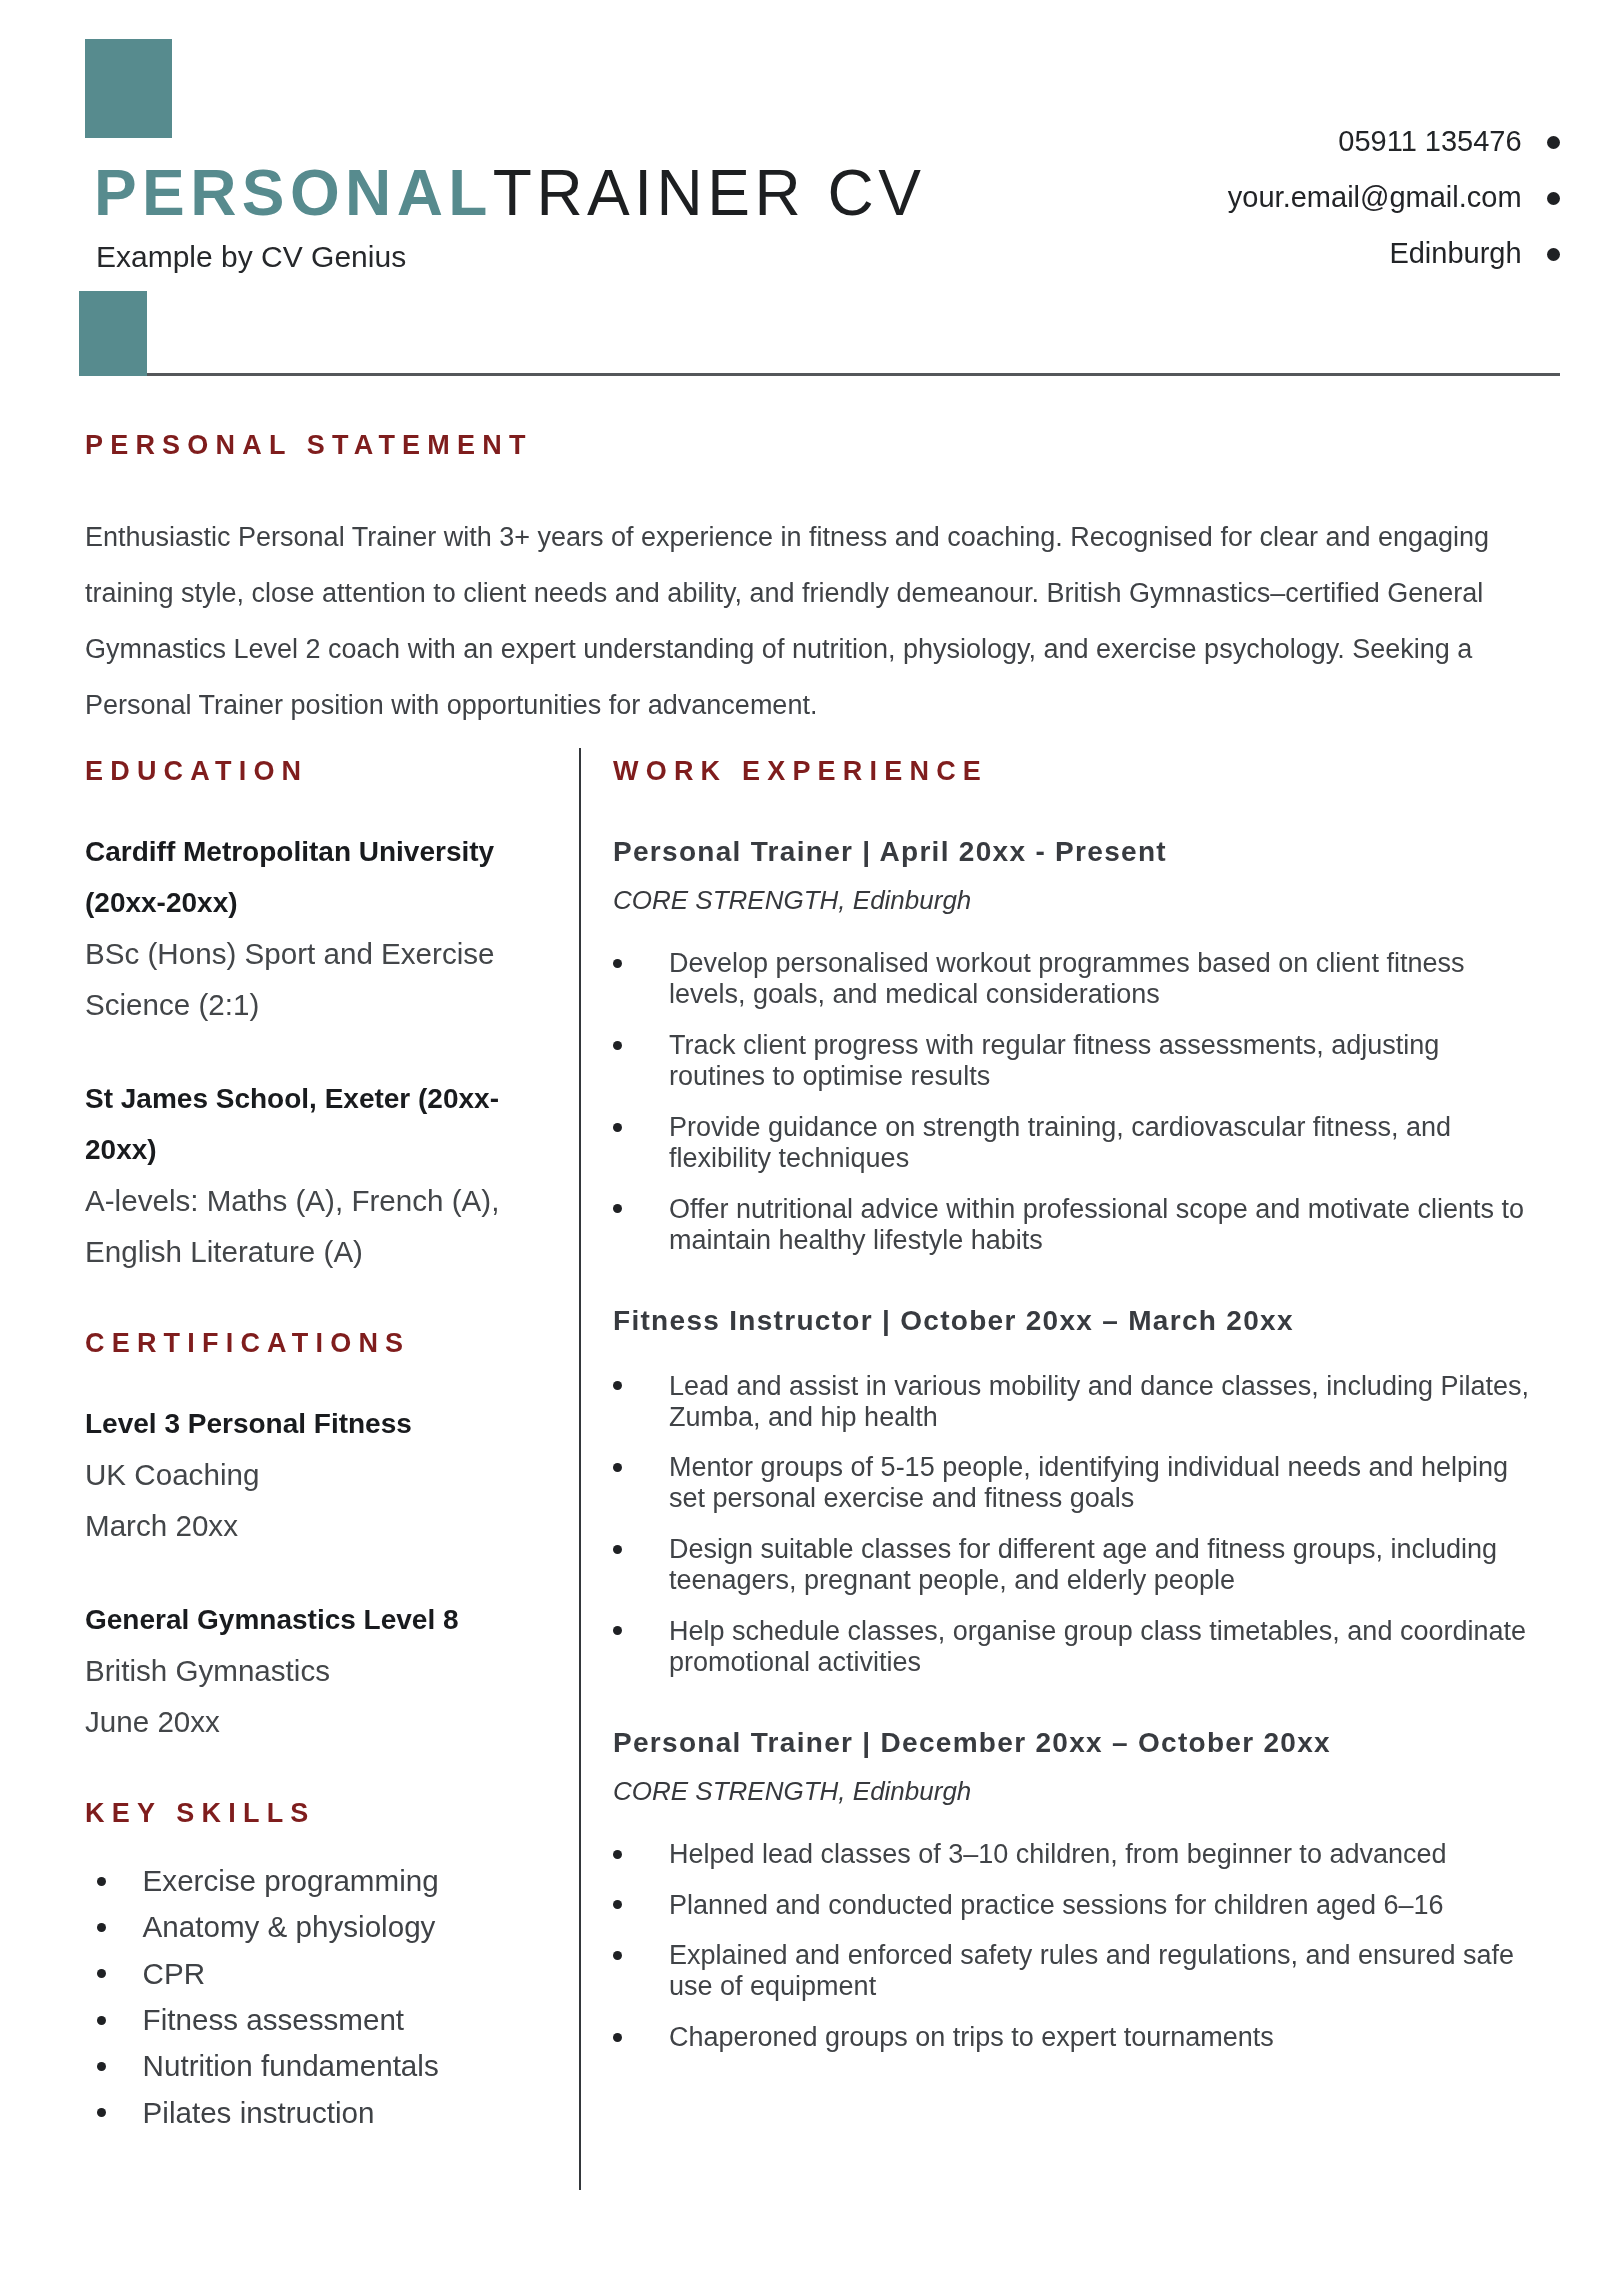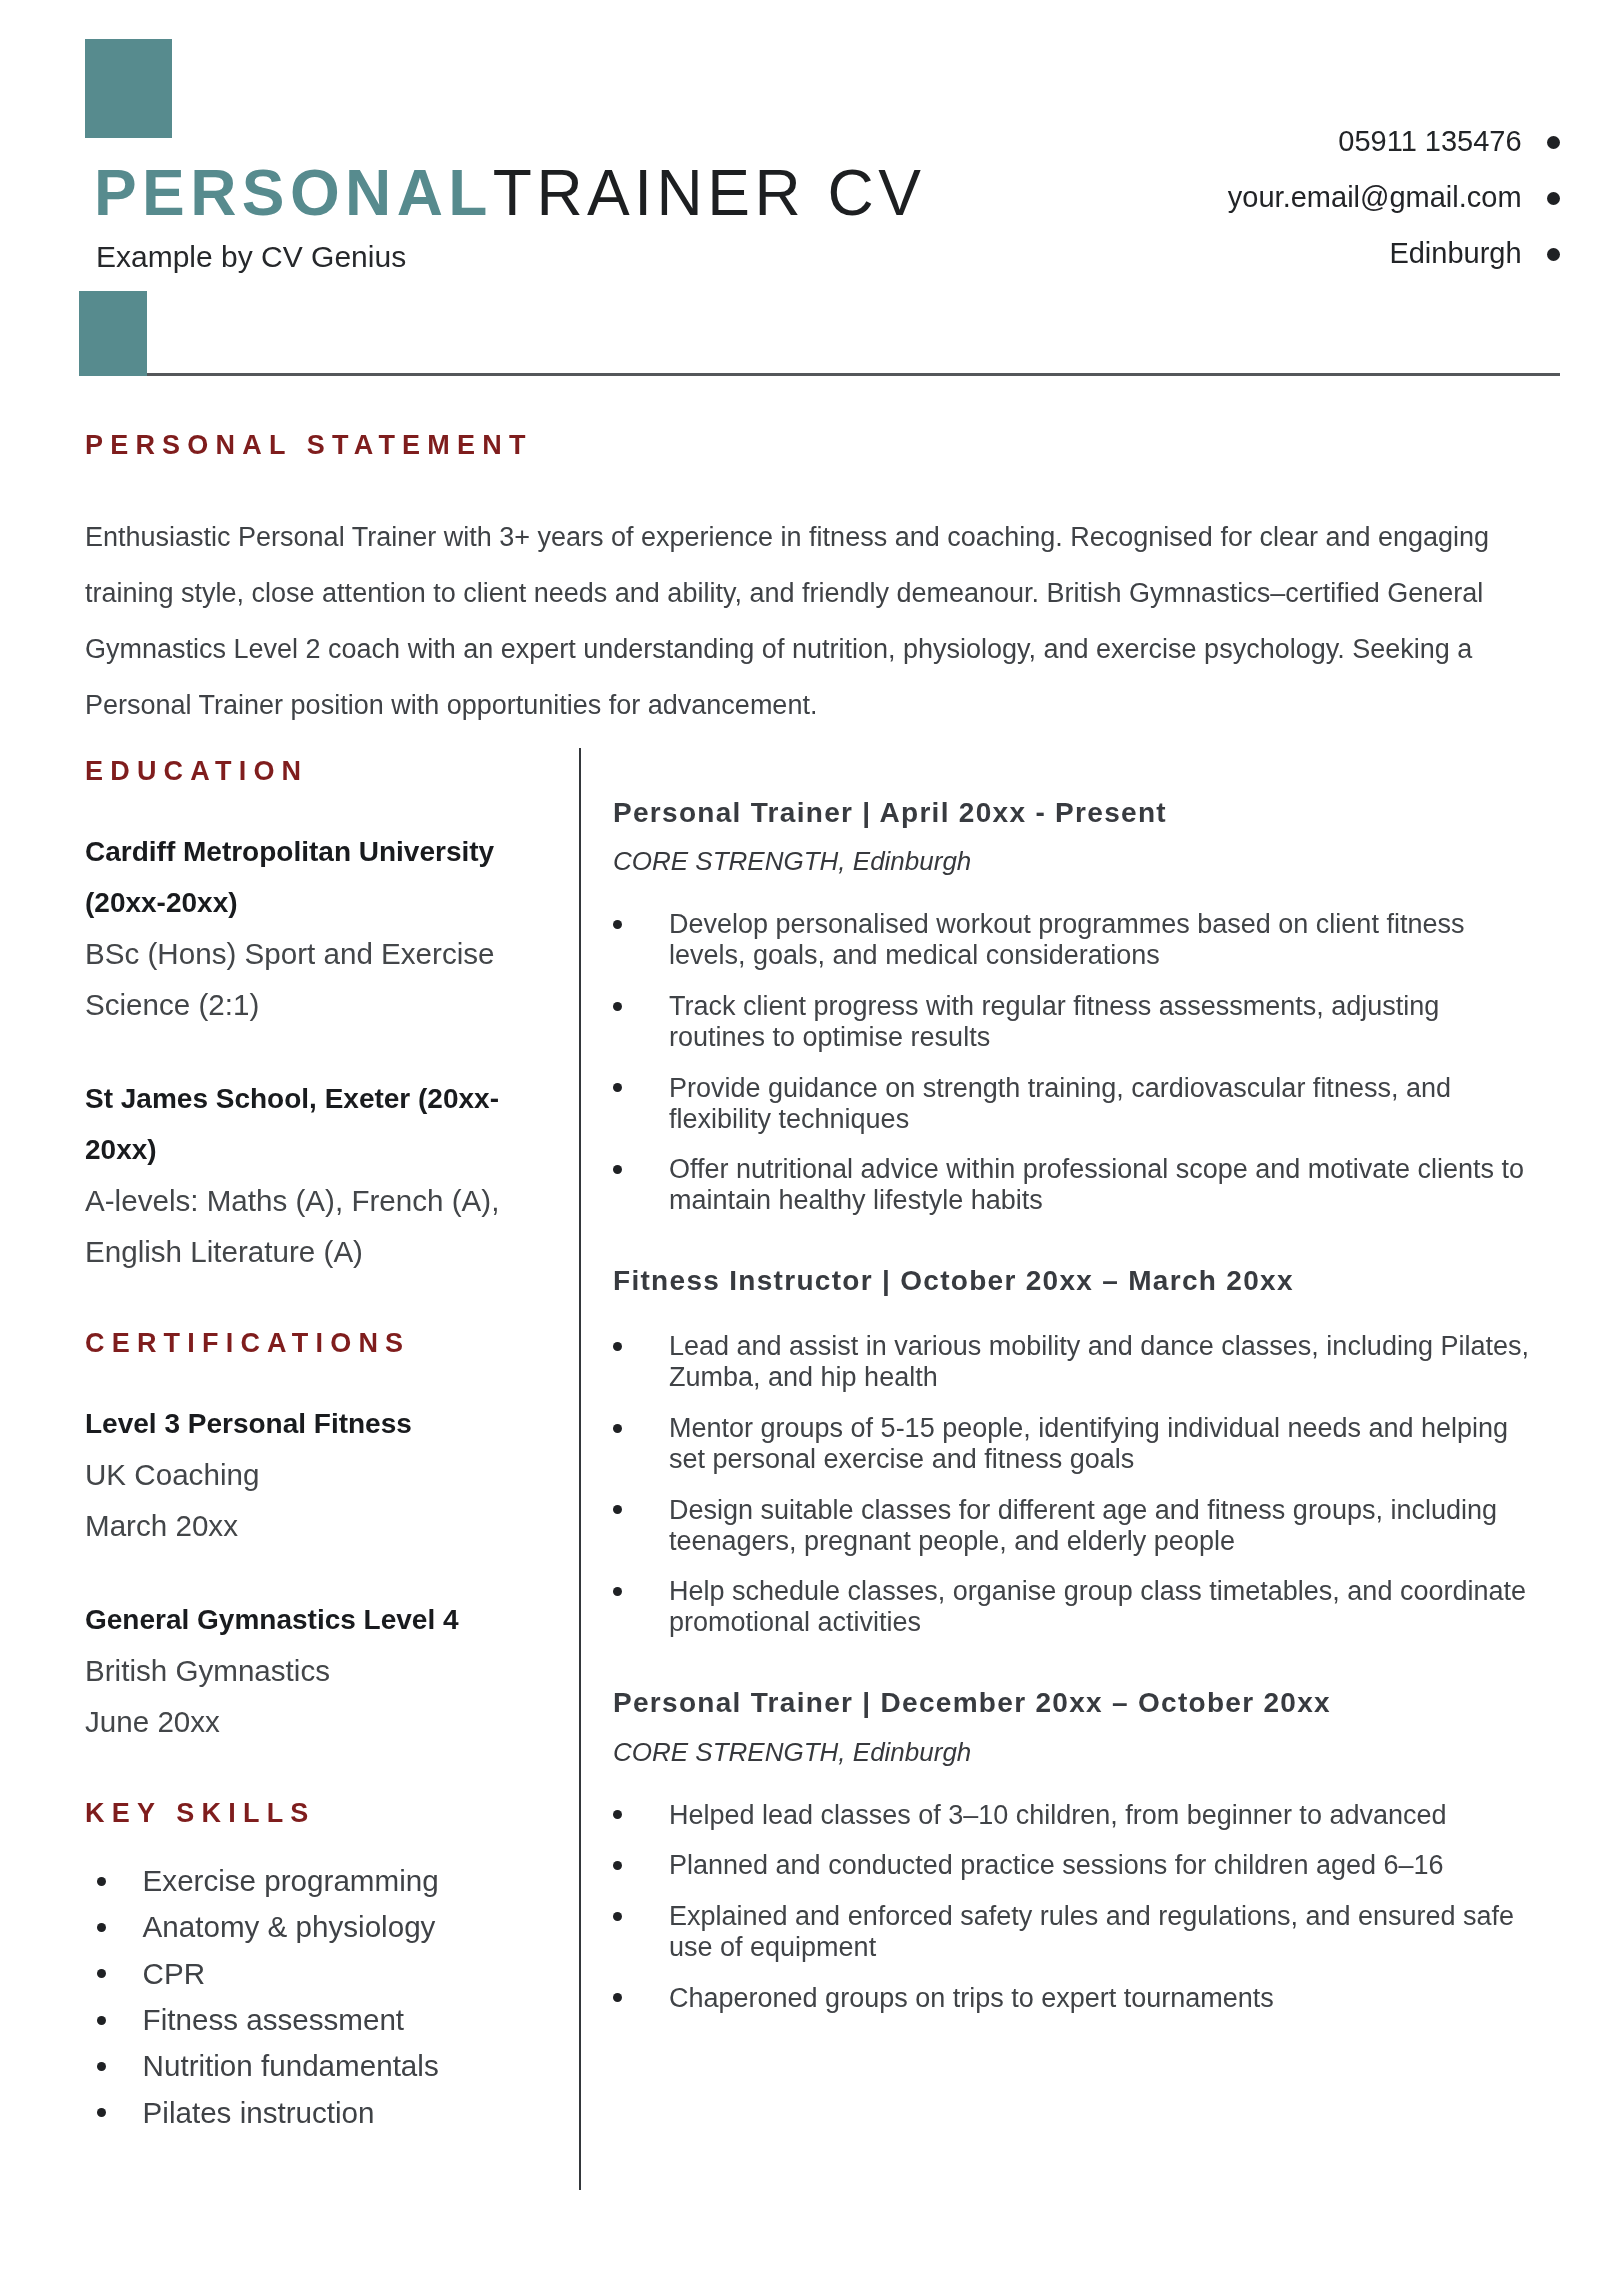--- a/index.html
+++ b/index.html
@@ -106,21 +106,21 @@
         </div>
 
       <div class="sec-heading heading-gap">CERTIFICATIONS</div>
       <div class="entries" id="cert-entries">
           <div class="entry">
     <div class="entry-title">Level 3 Personal Fitness</div>
   <div class="entry-line">UK Coaching</div>
             <div class="entry-line">March 20xx</div>
           </div>
           <div class="entry">
-    <div class="entry-title">General Gymnastics Level 4</div>
+    <div class="entry-title">General Gymnastics Level 8</div>
   <div class="entry-line">British Gymnastics</div>
             <div class="entry-line">June 20xx</div>
           </div>
         </div>
 
       <div class="sec-heading heading-gap">KEY SKILLS</div>
       <div class="skills" id="skills-list">
           <div class="skill-row">
     <span class="dot"></span>
     <span class="skill-text">Exercise programming</span>
@@ -142,20 +142,21 @@
     <span class="skill-text">Nutrition fundamentals</span>
   </div>
           <div class="skill-row">
     <span class="dot"></span>
     <span class="skill-text">Pilates instruction</span>
   </div>
         </div>
     </div>
 
     <div class="col-right">
+      <div class="sec-heading">WORK EXPERIENCE</div>
       <div class="jobs" id="jobs">
           <div class="job">
     <div class="job-title">Personal Trainer | April 20xx - Present</div>
     <div class="job-company">CORE STRENGTH, Edinburgh</div>
     <div class="job-bullets">
               <div class="bullet-row">
     <span class="dot"></span>
     <span class="bullet-text">Develop personalised workout programmes based on client fitness levels, goals, and medical considerations</span>
   </div>
               <div class="bullet-row">

